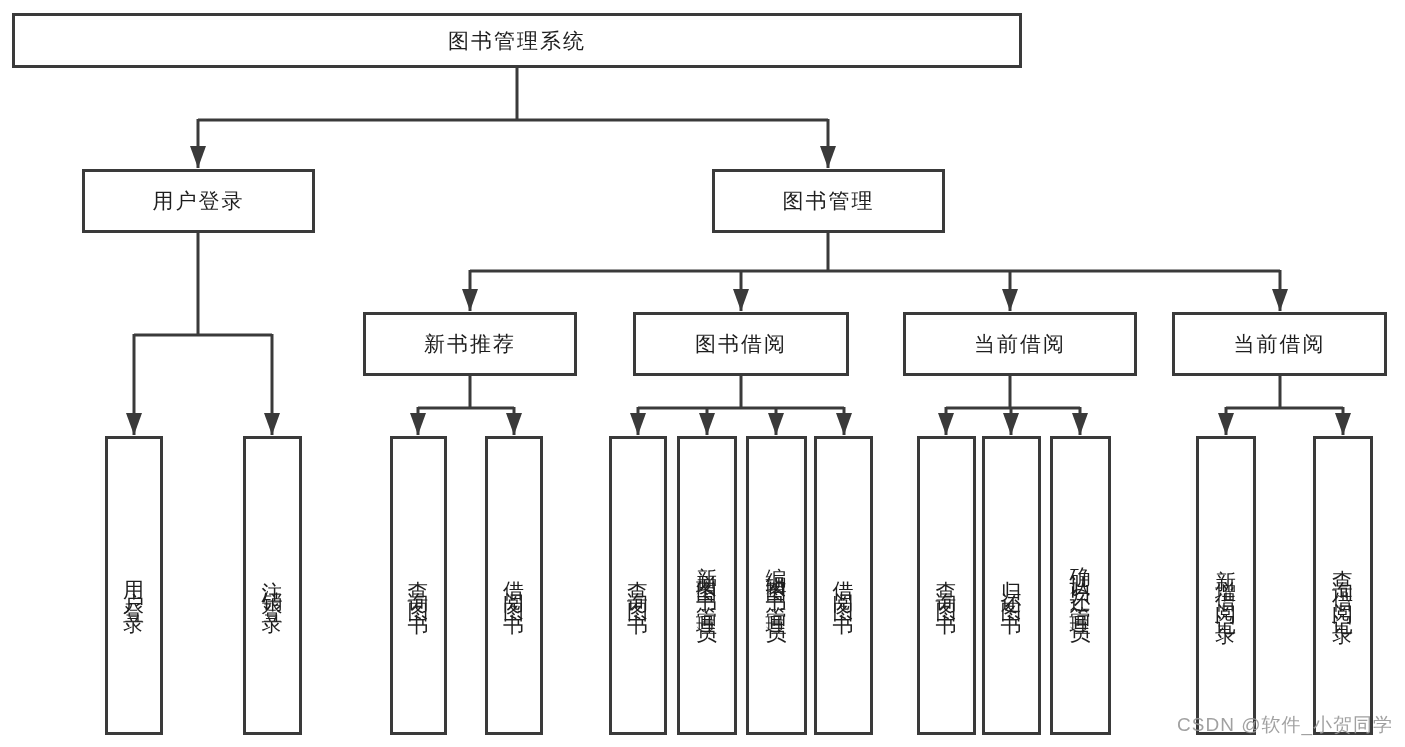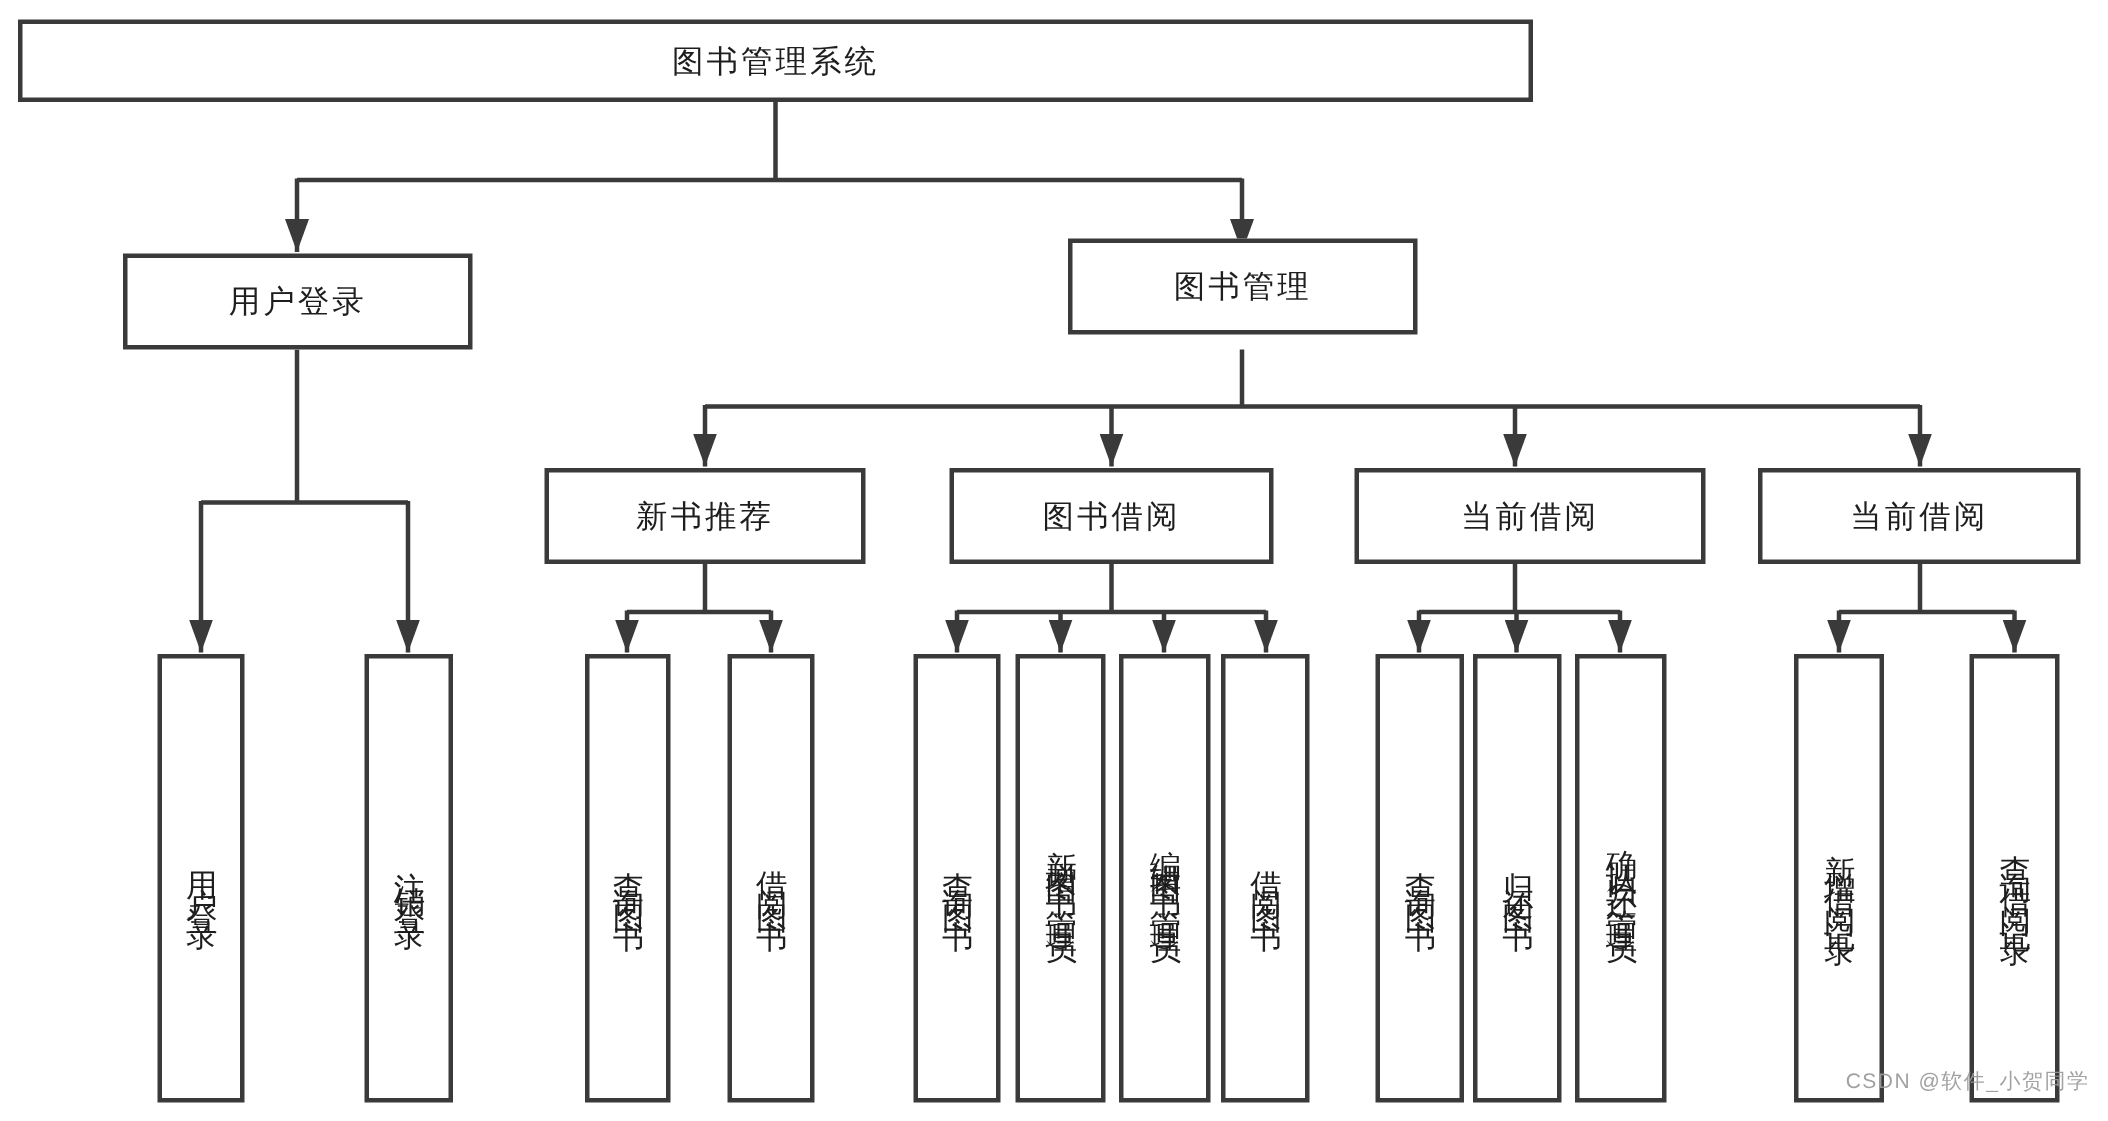--- a/index.html
+++ b/index.html
@@ -15,21 +15,21 @@
   }
   .hbox{font-size:21px;letter-spacing:2px;white-space:nowrap;}
   .vbox{font-size:21px;}
   .vbox .vtxt{
     writing-mode:vertical-rl;text-orientation:mixed;
     letter-spacing:11px;line-height:1;white-space:nowrap;
   }
   .vbox .vtxt.tight{letter-spacing:8px;}
   #watermark{
     position:absolute;right:12px;top:712px;z-index:3;
-    font-size:14px;letter-spacing:1px;color:#9a9a9a;opacity:.92;white-space:nowrap;
+    font-size:19px;letter-spacing:1px;color:#9a9a9a;opacity:.92;white-space:nowrap;
   }
 </style>
 </head>
 <body>
 
 <div id="canvas">
 
   <svg id="wires" width="1405" height="747" viewBox="0 0 1405 747">
     <defs>
       <marker id="arrow" markerUnits="userSpaceOnUse" markerWidth="23" markerHeight="16" refX="22" refY="8" orient="auto">
@@ -73,21 +73,21 @@
     </g>
   </svg>
 
   <div class="box hbox" style="left:12px;top:13px;width:1010px;height:55px;">
     <span>图书管理系统</span>
   </div>
 
   <div class="box hbox" style="left:82px;top:169px;width:233px;height:64px;">
     <span>用户登录</span>
   </div>
-  <div class="box hbox" style="left:712px;top:159px;width:233px;height:64px;justify-content:center;">
+  <div class="box hbox" style="left:712px;top:169px;width:233px;height:64px;justify-content:center;">
     <span>图书管理</span>
   </div>
 
   <div class="box hbox" style="left:633px;top:312px;width:216px;height:64px;">
     <span>图书借阅</span>
   </div>
   <div class="box hbox" style="left:363px;top:312px;width:214px;height:64px;">
     <span>新书推荐</span>
   </div>
   <div class="box hbox" style="left:903px;top:312px;width:234px;height:64px;">

